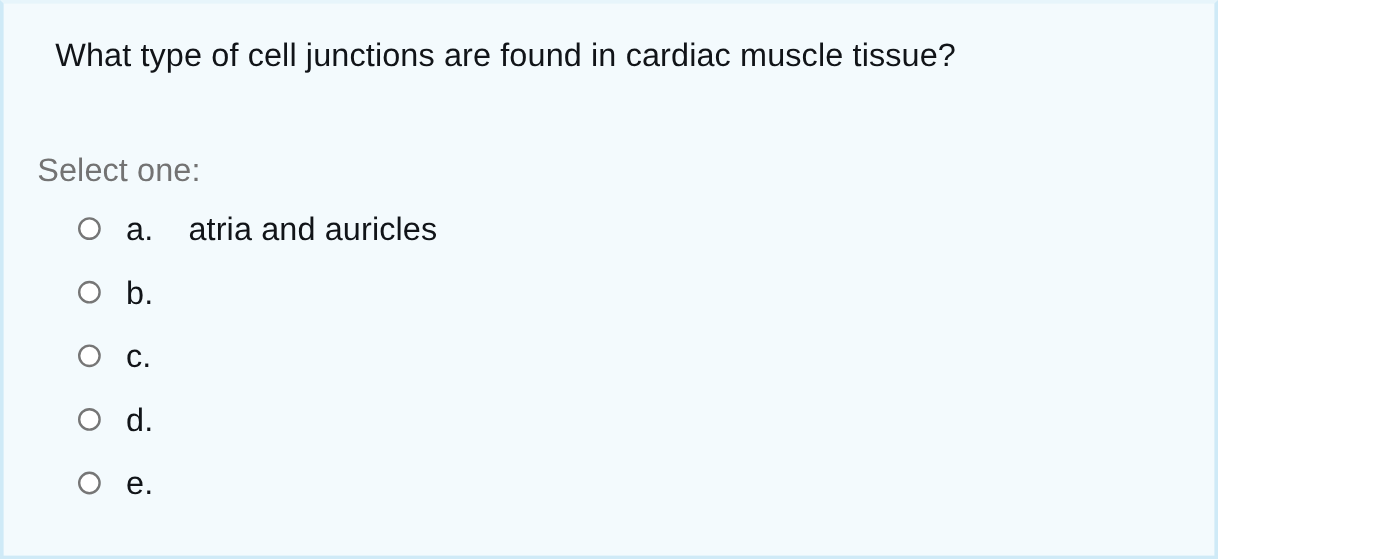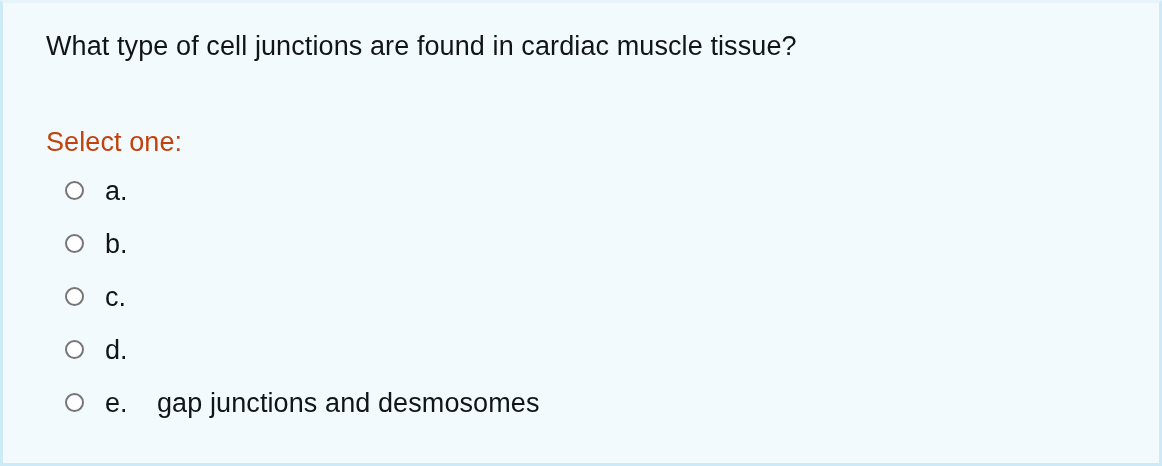--- a/index.html
+++ b/index.html
@@ -7,21 +7,21 @@
     padding: 0;
     background: #ffffff;
   }
   body {
     font-family: "Liberation Sans", sans-serif;
     -webkit-font-smoothing: antialiased;
   }
 
   .question-panel {
     position: relative;
-    width: 1162px;
+    width: 1015px;
     height: 466px;
     box-sizing: border-box;
     background: #f3fafd;
     border: 3px solid #cfeaf7;
     border-top-color: #e7f5fb;
     overflow: hidden;
   }
 
   .question-text {
     position: absolute;
@@ -29,25 +29,25 @@
     top: 26px;
     font-size: 27px;
     line-height: 34px;
     color: #111418;
     letter-spacing: 0.1px;
     white-space: nowrap;
   }
 
   .select-one {
     position: absolute;
-    left: 43px;
+    left: 28px;
     top: 122px;
     font-size: 27px;
     line-height: 34px;
-    color: #c2410c;
+    color: #737373;
     letter-spacing: 0.1px;
   }
 
   .answers {
     position: absolute;
     left: 43px;
     top: 172px;
     width: 1060px;
   }
 
@@ -97,37 +97,37 @@
 
   <div class="question-text">What type of cell junctions are found in cardiac muscle tissue?</div>
 
   <div class="select-one">Select one:</div>
 
   <div class="answers">
 
     <div class="answer-row">
       <span class="radio"></span>
       <span class="answer-letter">a.</span>
+      <span class="answer-label">atria and auricles</span>
     </div>
 
     <div class="answer-row">
       <span class="radio"></span>
       <span class="answer-letter">b.</span>
     </div>
 
     <div class="answer-row">
       <span class="radio"></span>
       <span class="answer-letter">c.</span>
     </div>
 
     <div class="answer-row">
       <span class="radio"></span>
       <span class="answer-letter">d.</span>
     </div>
 
     <div class="answer-row">
       <span class="radio"></span>
       <span class="answer-letter">e.</span>
-      <span class="answer-label">gap junctions and desmosomes</span>
     </div>
 
   </div>
 </div>
 
 </body></html>

